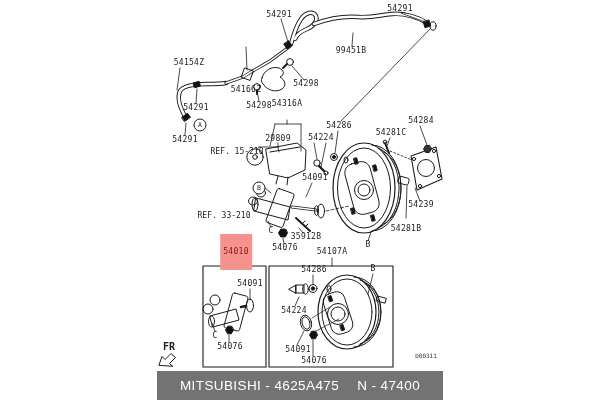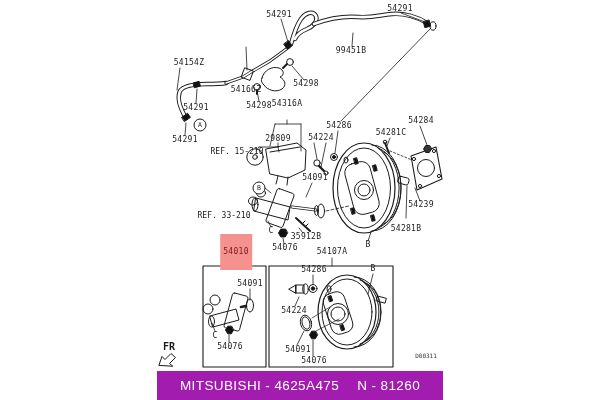--- a/index.html
+++ b/index.html
@@ -8,21 +8,21 @@
   #art{position:absolute;left:0;top:0;}
   #labels-layer{position:absolute;left:0;top:0;width:600px;height:400px;pointer-events:none;}
   .lbl{position:absolute;transform:translate(-50%,-50%);font-size:8px;letter-spacing:.3px;
        color:#1b1b1b;white-space:nowrap;line-height:1;}
   .lbl.ref{letter-spacing:0;margin-top:28px;}
   .lbl.circle{width:11px;height:11px;border:1px solid #1b1b1b;border-radius:50%;
        font-size:6.5px;display:flex;align-items:center;justify-content:center;background:#fff;}
   .lbl.highlight{background:#f5928e;color:#7c1b1b;padding:14px 3px;}
   .lbl.small{font-size:10px;font-weight:bold;letter-spacing:0;}
   .lbl.doc{font-size:6px;letter-spacing:0;color:#333;}
-  #footer-bar{position:absolute;left:157px;top:371px;width:286px;height:29px;background:#a21caf;
+  #footer-bar{position:absolute;left:157px;top:371px;width:286px;height:29px;background:#737373;
        display:flex;align-items:center;justify-content:center;gap:18px;
        font-family:"Liberation Sans", sans-serif;font-size:13.5px;color:#fff;letter-spacing:.4px;}
   svg *{vector-effect:non-scaling-stroke;}
 </style>
 </head>
 <body>
 
 <div id="stage">
 
   <svg id="art" width="600" height="400" viewBox="0 0 600 400">
@@ -237,15 +237,15 @@
       <span class="lbl" style="left: 373px; top: 269px;">B</span>
       <span class="lbl" style="left: 294px; top: 311px;">54224</span>
       <span class="lbl" style="left: 298px; top: 350px;">54091</span>
       <span class="lbl" style="left: 314px; top: 361px;">54076</span>
       <span class="lbl small" style="left: 169px; top: 347px;">FR</span>
       <span class="lbl doc" style="left: 426px; top: 356px;">D00311</span>
     </div>
 
   <div id="footer-bar">
     <span>MITSUBISHI - 4625A475</span>
-    <span>N - 81260</span>
+    <span>N - 47400</span>
   </div>
 </div>
 
 </body></html>

